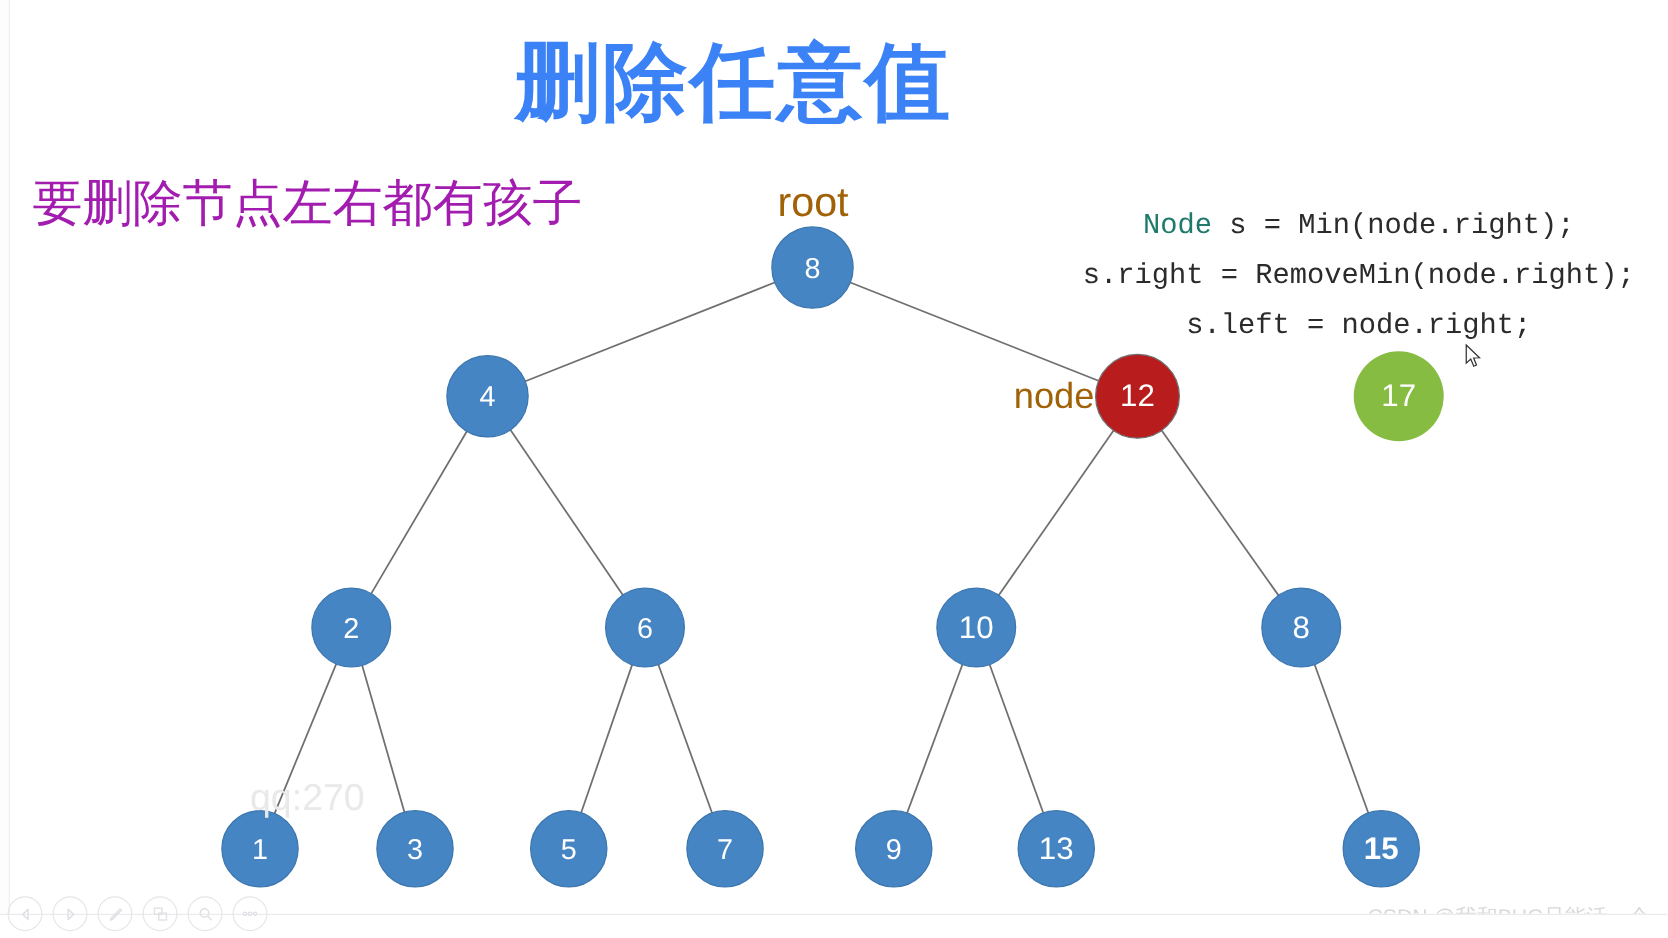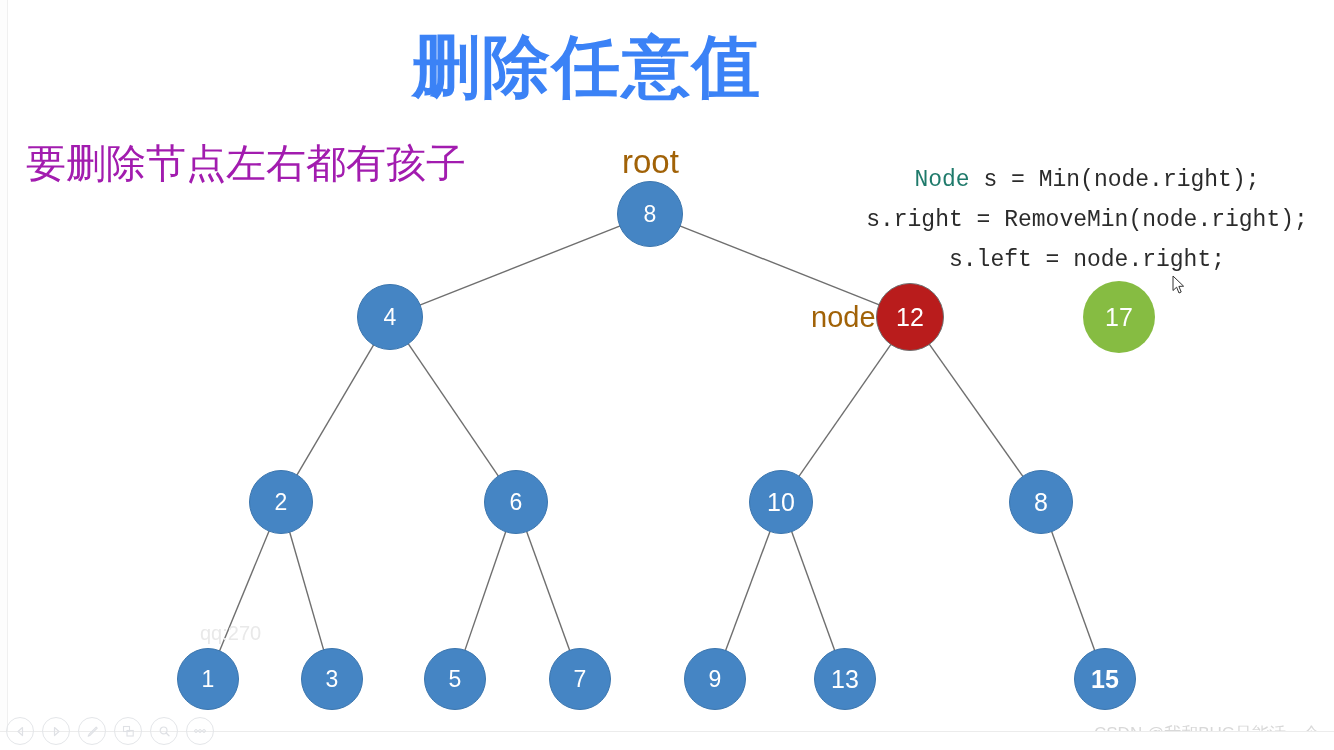--- a/index.html
+++ b/index.html
@@ -111,21 +111,21 @@
     user-select: none;
   }
   #label-root { left: 622px; top: 143px; font-size: 33px; }
   #label-node { left: 811px; top: 301px; font-size: 29px; }
 
   
   #wm-qq {
     position: absolute;
     left: 200px; top: 622px;
     color: #e9e9e9;
-    font-size: 20px;
+    font-size: 30px;
     font-family: "Liberation Sans", "DejaVu Sans", sans-serif;
     white-space: nowrap;
     user-select: none;
   }
   #wm-csdn {
     position: absolute;
     right: 14px; top: 722px;
     color: #d8d8d8;
     font-size: 17px;
     font-family: "Liberation Sans", "DejaVu Sans", sans-serif;

